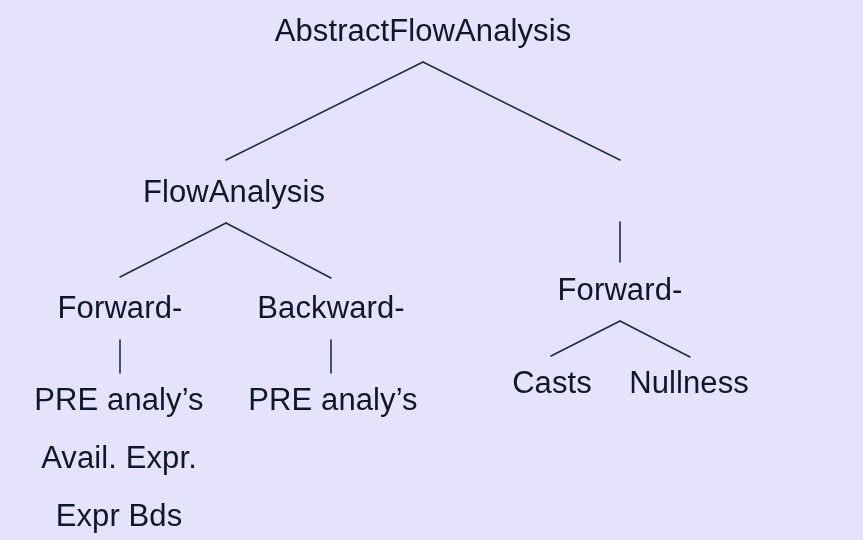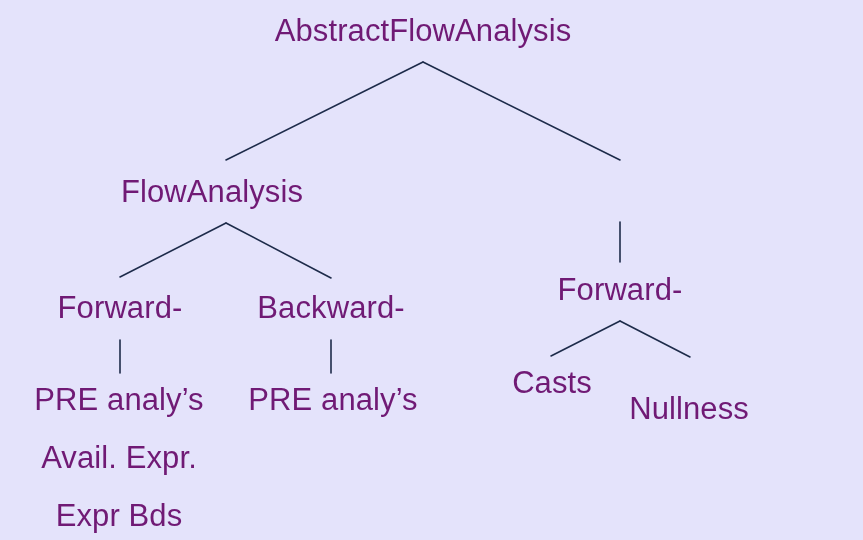--- a/index.html
+++ b/index.html
@@ -25,21 +25,21 @@
     left: 0;
     top: 0;
     width: 863px;
     height: 540px;
     pointer-events: none;
   }
   .node {
     position: absolute;
     transform: translateX(-50%);
     white-space: nowrap;
-    color: #701a75;
+    color: #0f172a;
     font-family: "Liberation Sans", sans-serif;
     font-size: 31px;
     line-height: 36px;
     letter-spacing: 0.1px;
     text-align: center;
   }
 </style>
 </head>
 <body>
 
@@ -54,35 +54,35 @@
       <path d="M 620 222 L 620 262"></path>
       <path d="M 120 340 L 120 373"></path>
       <path d="M 331 340 L 331 373"></path>
       <path d="M 620 321 L 551 356"></path>
       <path d="M 620 321 L 690 357"></path>
     </g>
   </svg>
 
   <div class="node" style="left:423px; top:13px;">AbstractFlowAnalysis</div>
 
-  <div class="node" style="left:212px; top:174px;">FlowAnalysis</div>
+  <div class="node" style="left:234px; top:174px;">FlowAnalysis</div>
 
 
   <div class="node" style="left:120px; top:290px;">Forward-</div>
 
   <div class="node" style="left:331px; top:290px;">Backward-</div>
 
   <div class="node" style="left:620px; top:272px;">Forward-</div>
 
   <div class="node" style="left:119px; top:382px;">PRE analy’s</div>
 
   <div class="node" style="left:119px; top:440px;text-align:center;">Avail. Expr.</div>
 
   <div class="node" style="left:119px; top:498px;">Expr Bds</div>
 
   <div class="node" style="left:333px; top:382px;">PRE analy’s</div>
 
 
   <div class="node" style="left:552px; top:365px;">Casts</div>
 
-  <div class="node" style="left:689px; top:365px;margin-top:26px;">Nullness</div>
+  <div class="node" style="left:689px; top:365px;">Nullness</div>
 
 </div>
 
 </body></html>

